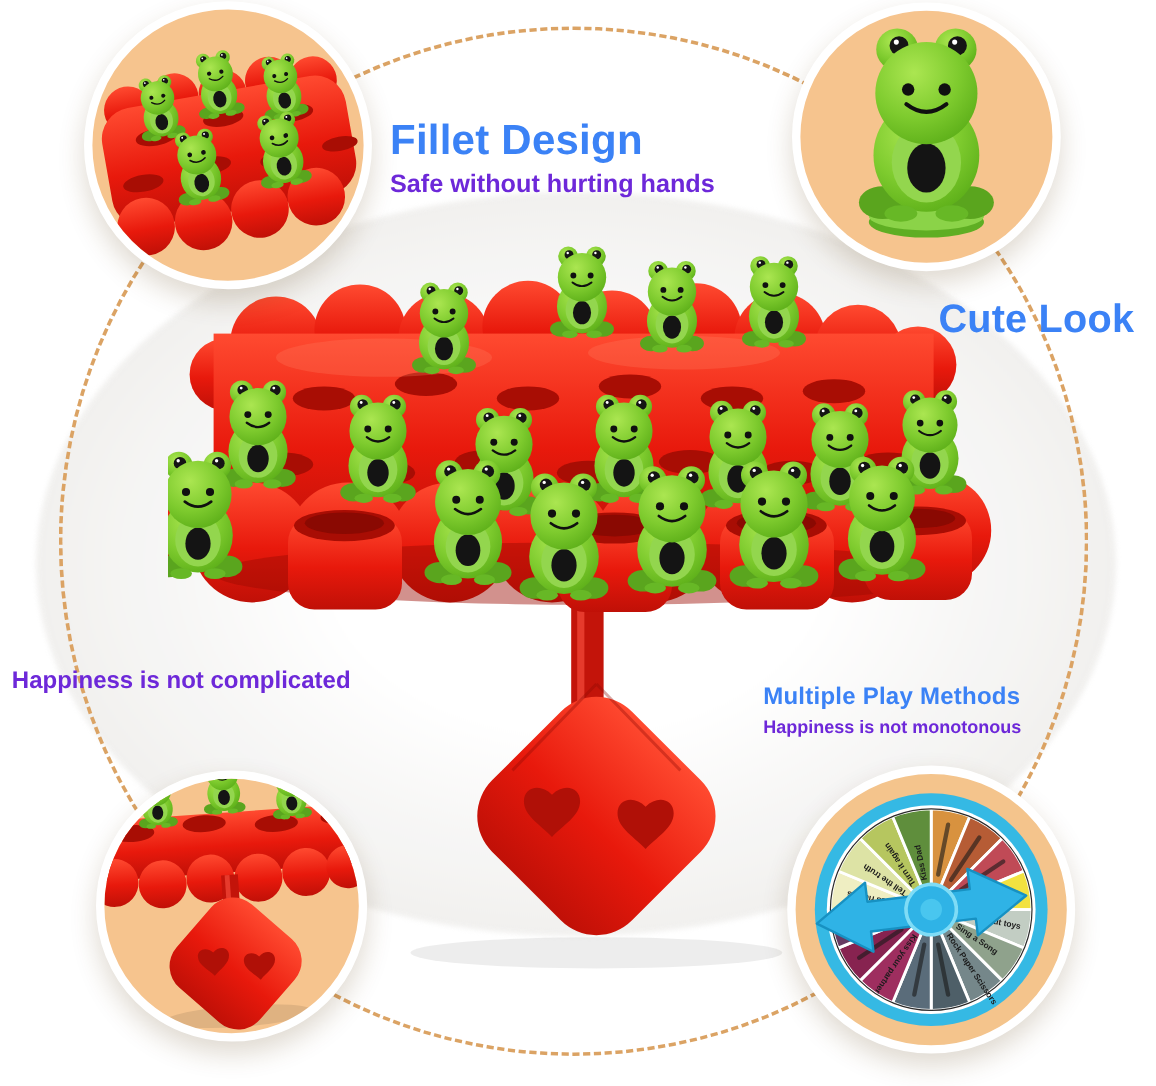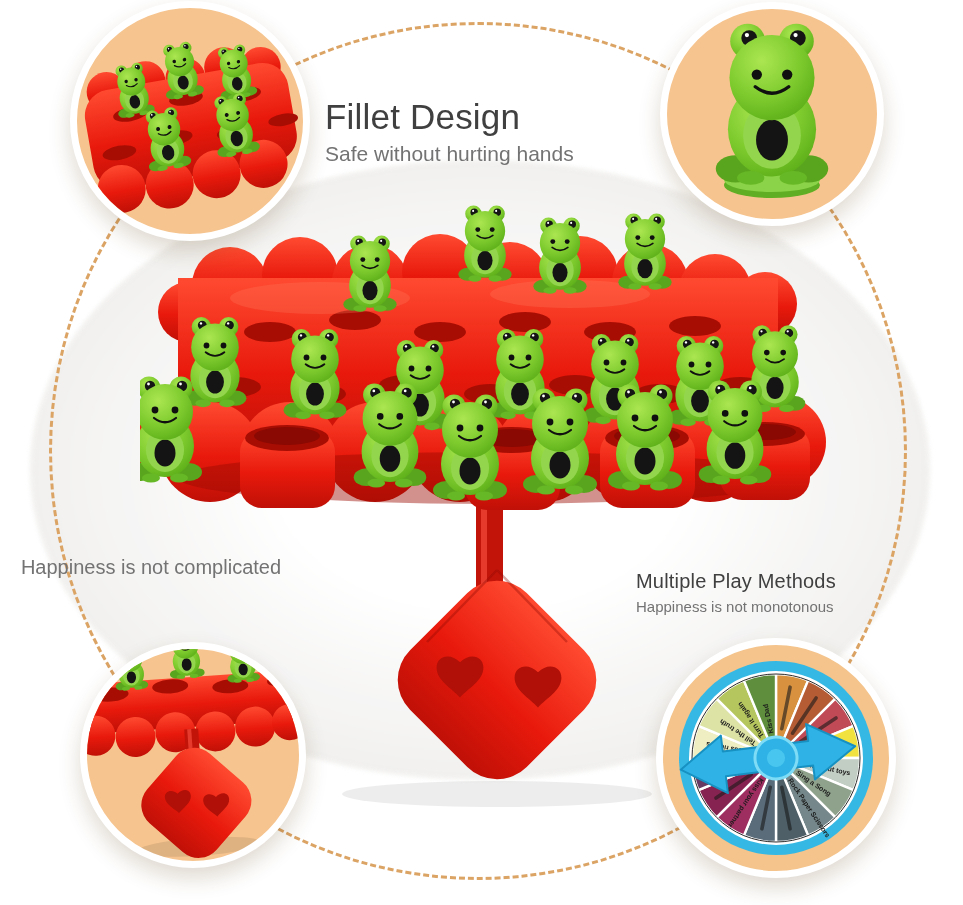--- a/index.html
+++ b/index.html
@@ -21,23 +21,23 @@
     background:#f6c48e;box-shadow:0 10px 22px rgba(96,64,22,.20);
   }
   .circle-tl{left:70px;top:1px;width:226px;height:226px;}
   .circle-tr{left:660px;top:2px;width:210px;height:210px;}
   .circle-bl{left:80px;top:642px;width:212px;height:212px;}
   .circle-br{left:656px;top:638px;width:226px;height:226px;background:#f4c48c;}
   .photo-circle svg{display:block;width:100%;height:100%;}
   .product-svg{position:absolute;left:140px;top:180px;width:700px;height:640px;}
   .feature{position:absolute;}
   .feature .title{
-    font-weight:normal;color:#404040;letter-spacing:.2px;line-height:1.04;white-space:nowrap;
-  }
-  .feature .subtitle{color:#737373;line-height:1.2;margin-top:6px;white-space:nowrap;}
+    font-weight:bold;color:#3b82f6;letter-spacing:.2px;line-height:1.04;white-space:nowrap;
+  }
+  .feature .subtitle{color:#6d28d9;line-height:1.2;margin-top:6px;white-space:nowrap;font-weight:bold;}
   .f-fillet{left:325px;top:99px;}
   .f-fillet .title{font-size:35px;}
   .f-fillet .subtitle{font-size:21px;}
   .f-cute{left:782px;top:249px;}
   .f-cute .title{font-size:33px;}
   .f-cute .subtitle{font-size:21px;}
   .f-easy{left:0px;top:549px;width:302px;text-align:center;}
   .f-easy .title{font-size:35px;}
   .f-easy .subtitle{font-size:20px;}
   .f-multiple{left:636px;top:571px;}
@@ -291,20 +291,21 @@
           <circle cx="0" cy="0" r="9" fill="#49c6ef"></circle>
         </g>
       </svg>
   </div>
 
   <div class="feature f-fillet">
     <div class="title">Fillet Design</div>
     <div class="subtitle">Safe without hurting hands</div>
   </div>
   <div class="feature f-cute">
+    <div class="title">Cute Look</div>
   </div>
   <div class="feature f-easy">
     <div class="subtitle">Happiness is not complicated</div>
   </div>
   <div class="feature f-multiple">
     <div class="title">Multiple Play Methods</div>
     <div class="subtitle">Happiness is not monotonous</div>
   </div>
 
 </div>

